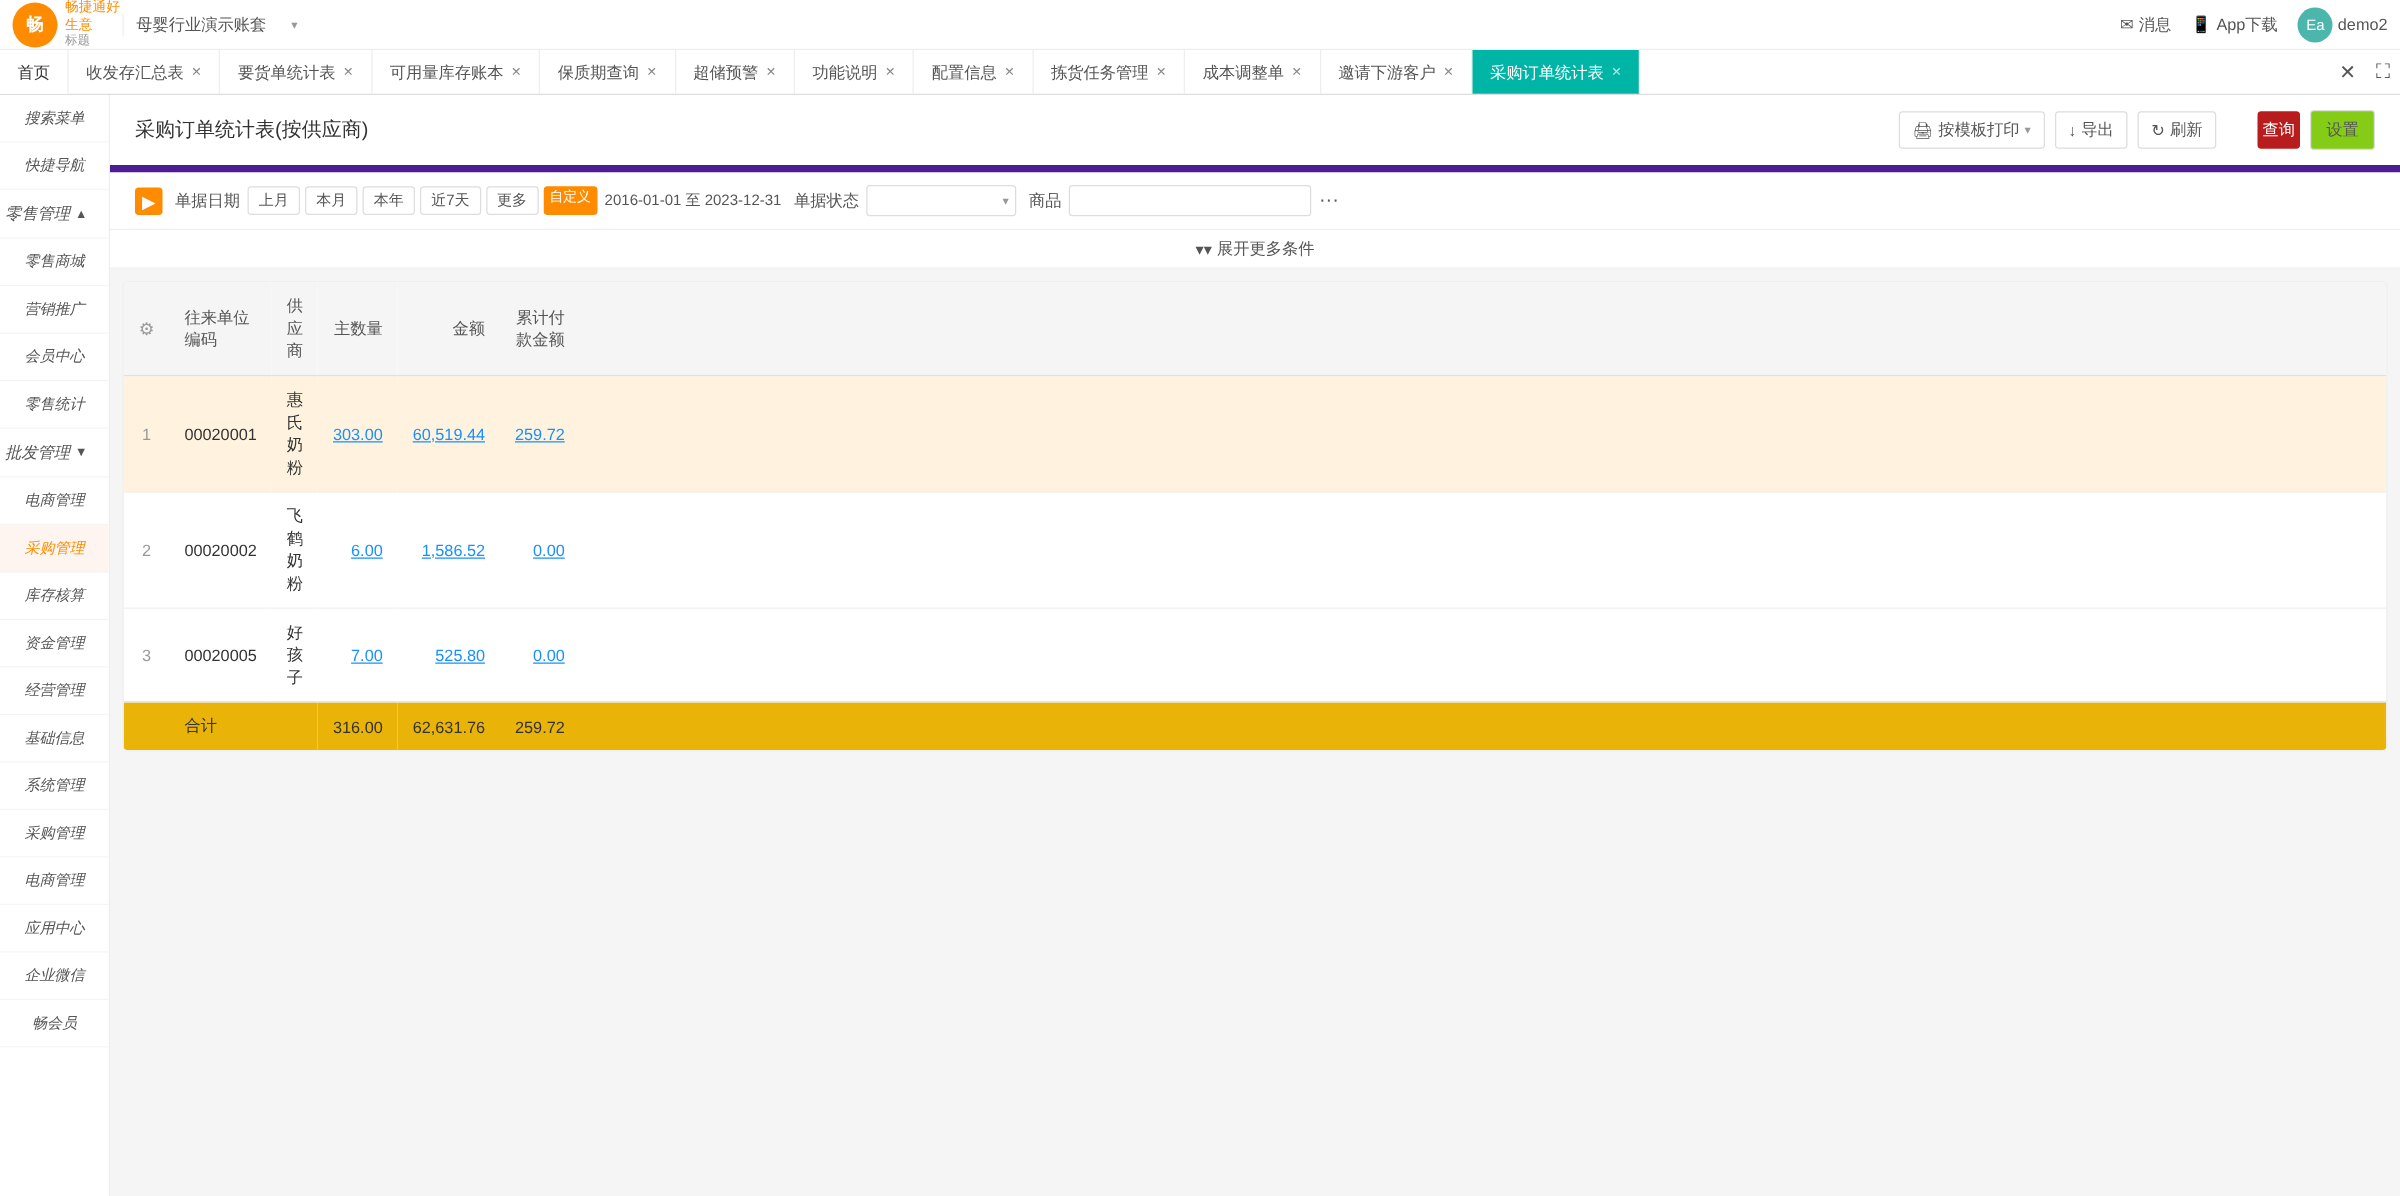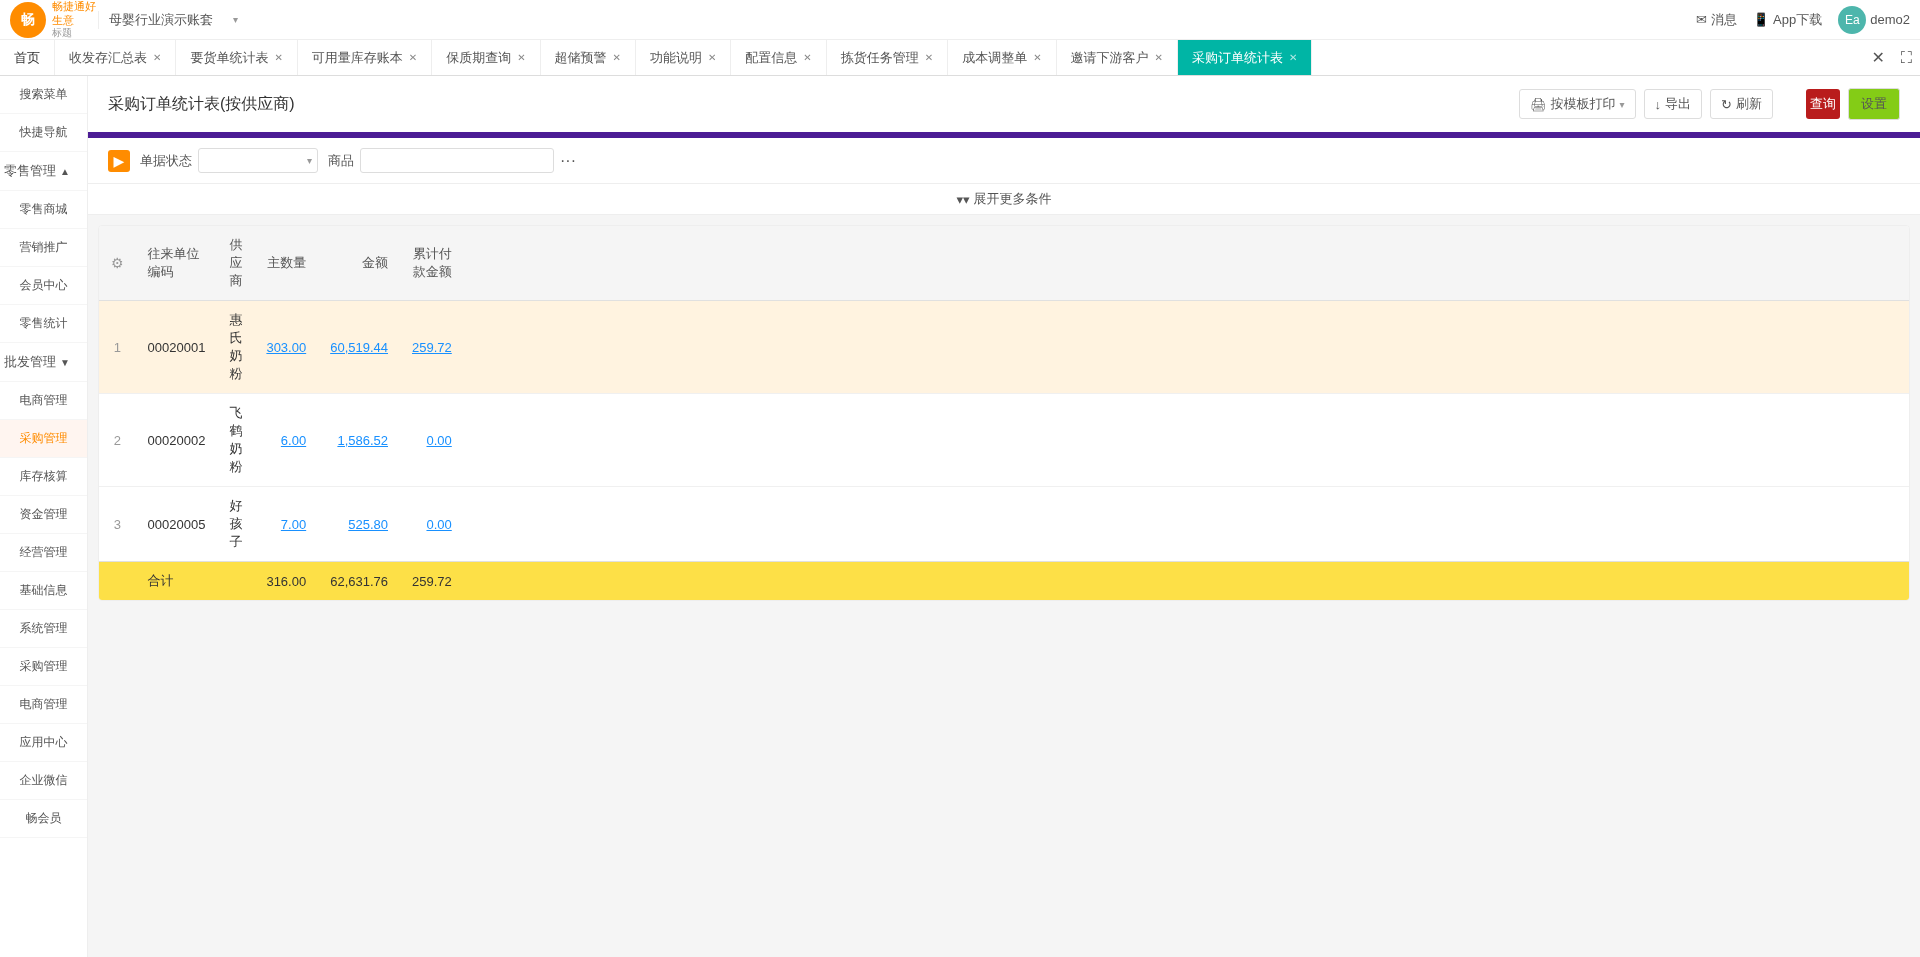--- a/index.html
+++ b/index.html
@@ -23,21 +23,21 @@
     .tab-item.active { background: #00b5a5; color: #fff; }
     .tab-item .close-btn { font-size: 10px; color: inherit; opacity: 0.7; margin-left: 2px; }
     .tab-bar-right { margin-left: auto; display: flex; align-items: center; }
     .tab-bar-right .btn-icon { padding: 0 8px; height: 36px; display: flex; align-items: center; color: #555; cursor: pointer; font-size: 16px; }
 
     
     .main-layout { display: flex; height: calc(100vh - 76px); }
 
     
     .sidebar { width: 88px; background: #fff; border-right: 1px solid #eee; display: flex; flex-direction: column; overflow-y: auto; flex-shrink: 0; }
-    .sidebar-item { padding: 10px 4px; text-align: center; cursor: pointer; font-size: 12px; color: #555; border-bottom: 1px solid #f5f5f5; }
+    .sidebar-item { padding: 10px 4px; text-align: center; cursor: pointer; font-size: 12px; color: #555; border-bottom: 1px solid #f5f5f5; font-style: italic; }
     .sidebar-item.active { color: #ff8c00; background: #fff5f0; }
     .sidebar-item.section-header { display: flex; align-items: center; justify-content: flex-start; gap: 4px; font-size: 13px; }
 
     
     .content { flex: 1; overflow: auto; padding: 0; background: #f5f5f5; }
 
     
     .page-header { background: #fff; padding: 12px 20px; display: flex; align-items: center; justify-content: space-between; border-bottom: 6px solid #4c1d95; }
     .page-title { font-size: 16px; color: #333; font-weight: 500; }
     .page-actions { display: flex; align-items: center; gap: 8px; }
@@ -71,21 +71,21 @@
     thead th.right { text-align: right; }
     tbody tr { border-bottom: 1px solid #f0f0f0; }
     tbody tr.highlighted { background: #fff3e0; }
     tbody td { padding: 10px 12px; font-size: 13px; color: #333; }
     tbody td.link { color: #1890ff; text-decoration: underline; cursor: pointer; text-align: right; }
     tbody td.index { color: #999; text-align: center; }
     .settings-col { width: 36px; text-align: center; }
     .settings-icon { color: #999; cursor: pointer; font-size: 14px; }
 
     
-    tfoot tr { background: #fde047; }
+    tfoot tr { background: #eab308; }
     tfoot td { padding: 10px 12px; font-size: 13px; font-weight: 500; color: #333; border-top: 1px solid #e0e0e0; }
     tfoot td.right { text-align: right; }
 
     .tag-custom { background: #ff8c00; color: #fff; font-size: 11px; padding: 1px 5px; border-radius: 3px; }
   </style>
 </head>
 <body>
 
 <div class="top-bar">
   <div class="logo">
@@ -262,20 +262,32 @@
           <span>查询</span>
         </button>
         <button class="btn-settings">
           <span>设置</span>
         </button>
       </div>
     </div>
 
     <div class="filter-bar">
       <button class="filter-toggle">▶</button>
+      <div class="filter-group">
+        <span class="filter-label">单据日期</span>
+        <div class="filter-date-options">
+          <button class="filter-date-btn">上月</button>
+          <button class="filter-date-btn">本月</button>
+          <button class="filter-date-btn">本年</button>
+          <button class="filter-date-btn">近7天</button>
+          <button class="filter-date-btn">更多</button>
+          <span class="tag-custom">自定义</span>
+        </div>
+        <span class="filter-date-range">2016-01-01 至 2023-12-31</span>
+      </div>
       <div class="filter-group">
         <span class="filter-label">单据状态</span>
         <div class="filter-select-wrapper">
           <select class="filter-select">
             <option value=""></option>
           </select>
         </div>
       </div>
       <div class="filter-group">
         <span class="filter-label">商品</span>

